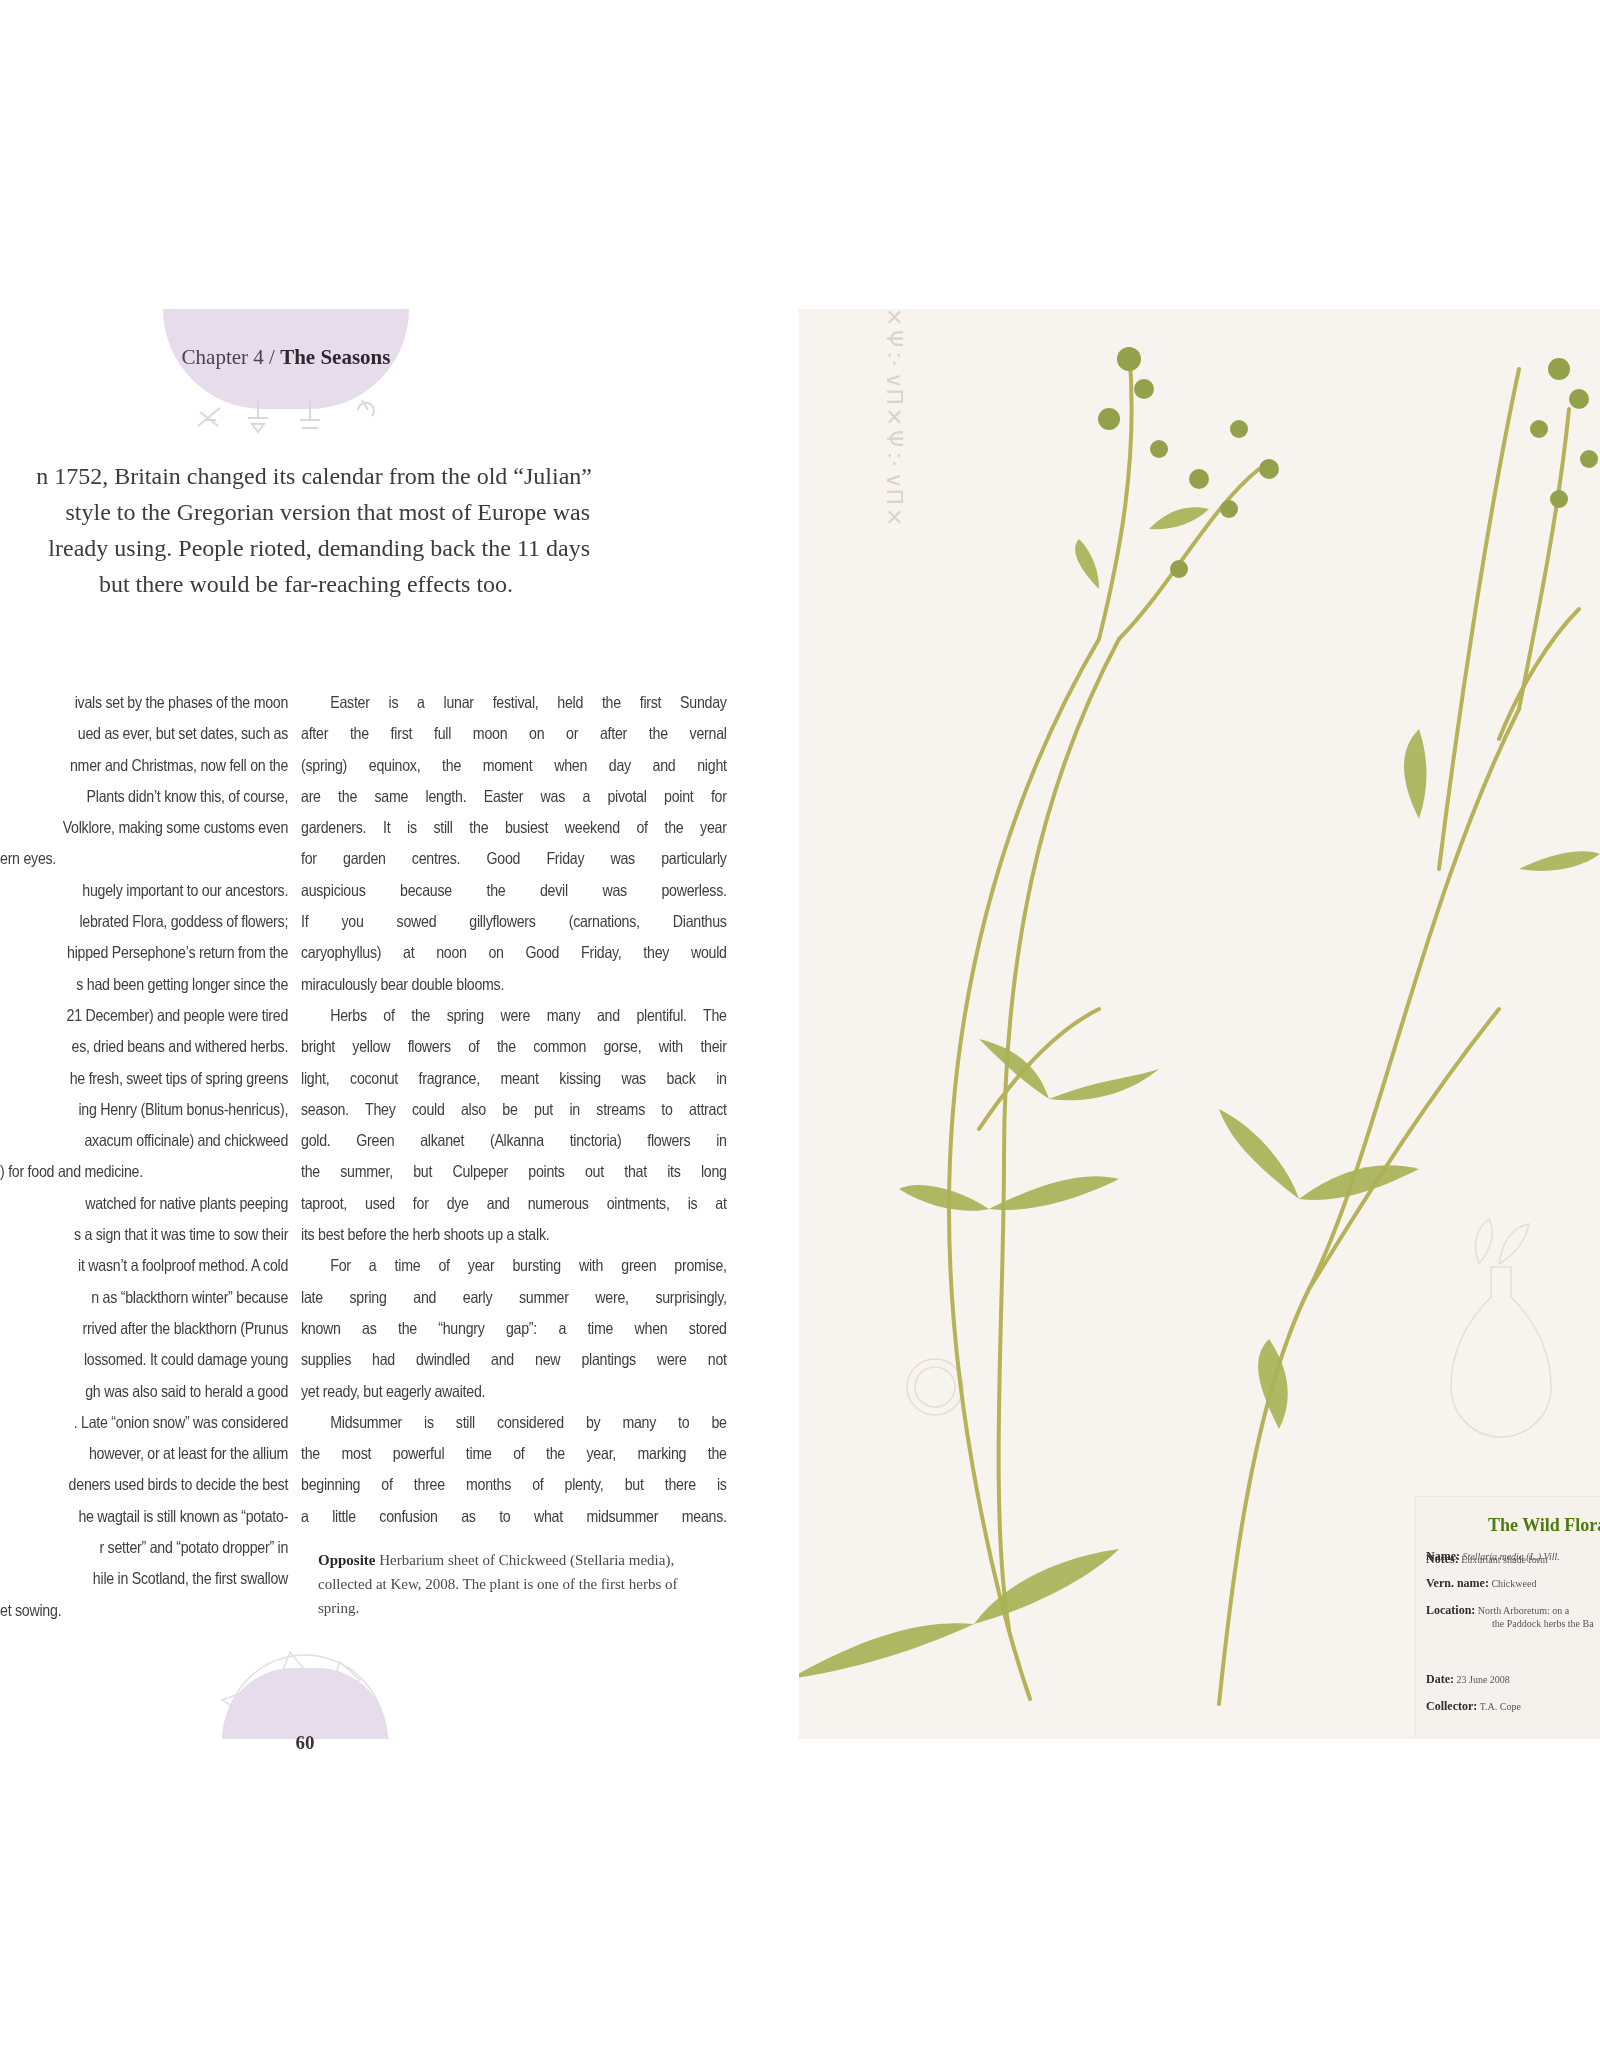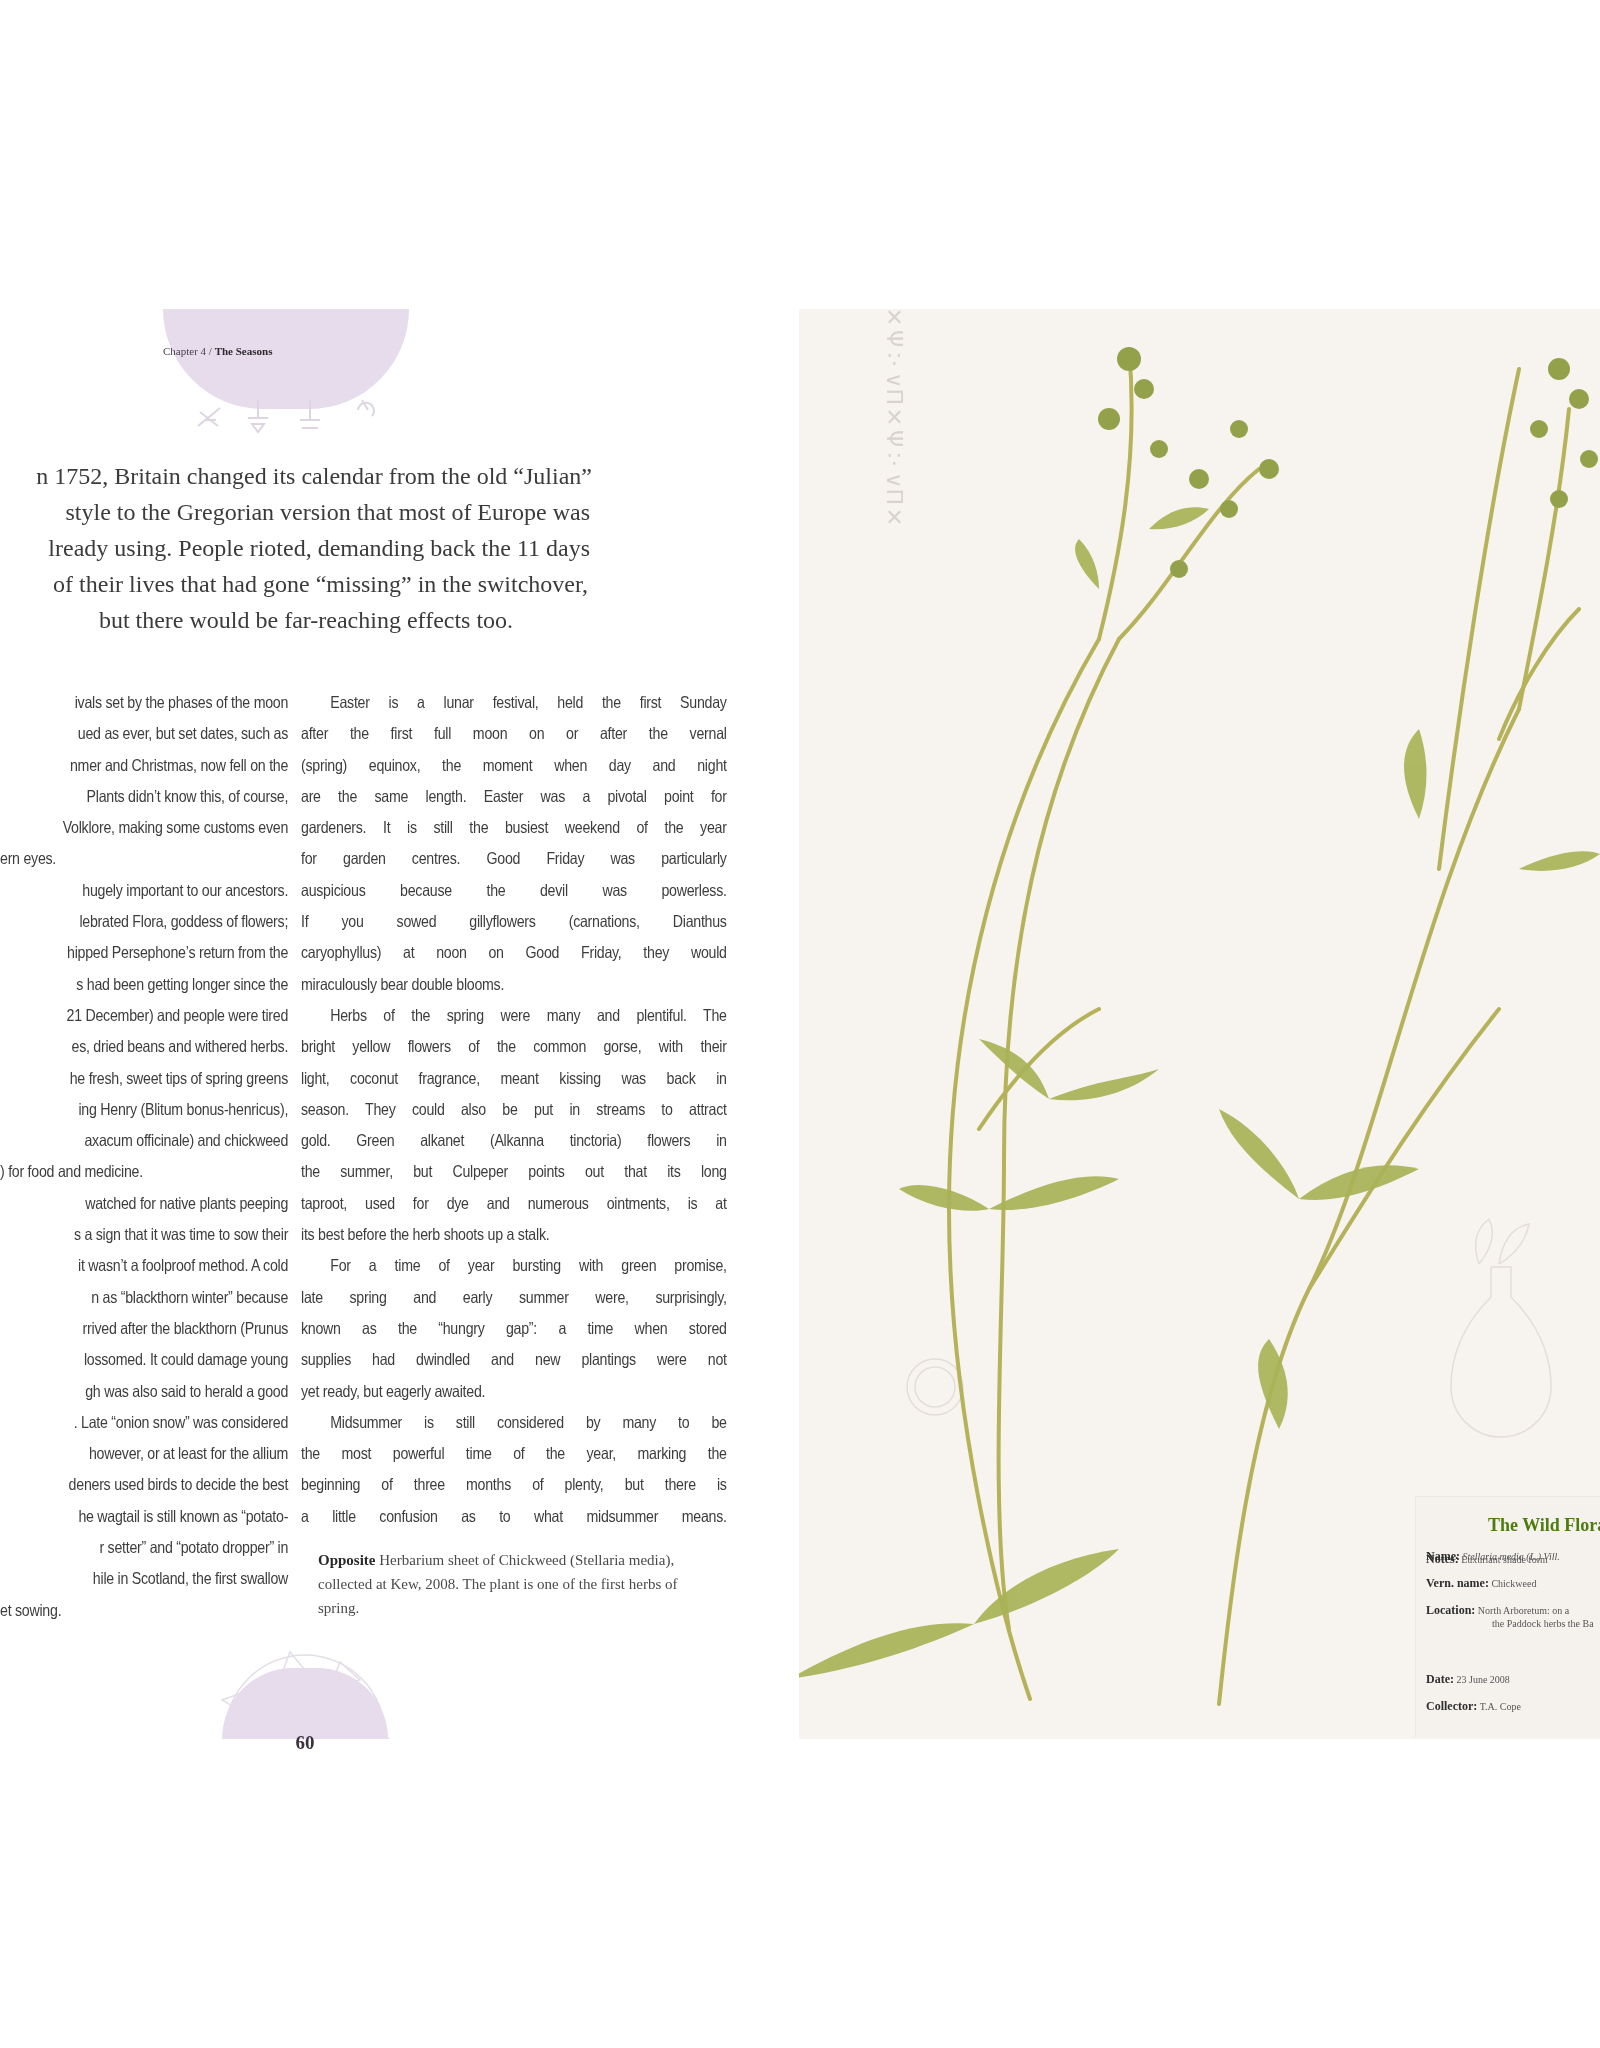--- a/index.html
+++ b/index.html
@@ -1,21 +1,21 @@
 <!DOCTYPE html>
 <html><head>
 <meta charset="utf-8">
 <style>
   html, body { margin:0; padding:0; }
   body { width:1600px; height:2048px; background:#ffffff; position:relative; overflow:hidden; font-family:"Liberation Serif", serif; color:#3a3a3a; }
   .abs { position:absolute; }
 
   
   .chapter-tab { left:163px; top:309px; width:246px; height:100px; background:#e6dcec; border-radius:0 0 123px 123px; }
-  .chapter-label { left:163px; top:345px; width:246px; font-size:11px; color:#4a4250; white-space:nowrap; }
+  .chapter-label { left:163px; top:345px; width:246px; text-align:center; font-size:21px; color:#4a4250; white-space:nowrap; }
   .chapter-label b { color:#2e2830; }
   .glyphs-top { left:190px; top:396px; width:200px; height:40px; }
   .intro { left:0; top:458px; width:600px; font-size:24px; line-height:36px; color:#3b3b3b; text-align:center; font-family:"Liberation Serif", serif; }
   .intro .ln { display:block; white-space:nowrap; }
   .intro .ln.r { text-align:right; }
 
   .col { font-family:"Liberation Sans", sans-serif; font-size:16.5px; line-height:31.3px; color:#3d3d3d; letter-spacing:-0.3px; transform:scaleX(0.86); transform-origin:left top; }
   .col .ln { display:block; white-space:nowrap; text-align:justify; text-align-last:justify; }
   .col .ln.last { text-align-last:left; }
   .col .ln.ind { padding-left:34px; }
@@ -51,21 +51,20 @@
     <path d="M68 4 V22 M58 22 H78 M62 28 L68 36 L74 28 Z"></path>
     <path d="M120 4 V24 M110 24 H130 M112 32 H128"></path>
     <path d="M168 14 a8 8 0 1 1 14 6 M172 4 L178 14"></path>
   </g>
 </svg>
 
 <div class="abs intro">
   <span class="ln r" style="padding-right:8px">n 1752, Britain changed its calendar from the old “Julian”</span>
   <span class="ln r" style="padding-right:10px">style to the Gregorian version that most of Europe was</span>
   <span class="ln r" style="padding-right:10px">lready using. People rioted, demanding back the 11 days</span>
-  <span class="ln r" style="padding-right:12px">of their lives that had gone “missing” in the switchover,</span>
   <span class="ln" style="padding-left:12px">but there would be far-reaching effects too.</span>
 </div>
 
 <div class="abs col col1">
   <span class="ln">ivals set by the phases of the moon</span>
   <span class="ln">ued as ever, but set dates, such as</span>
   <span class="ln">nmer and Christmas, now fell on the</span>
   <span class="ln">Plants didn’t know this, of course,</span>
   <span class="ln">Volklore, making some customs even</span>
   <span class="ln last">ern eyes.</span>

